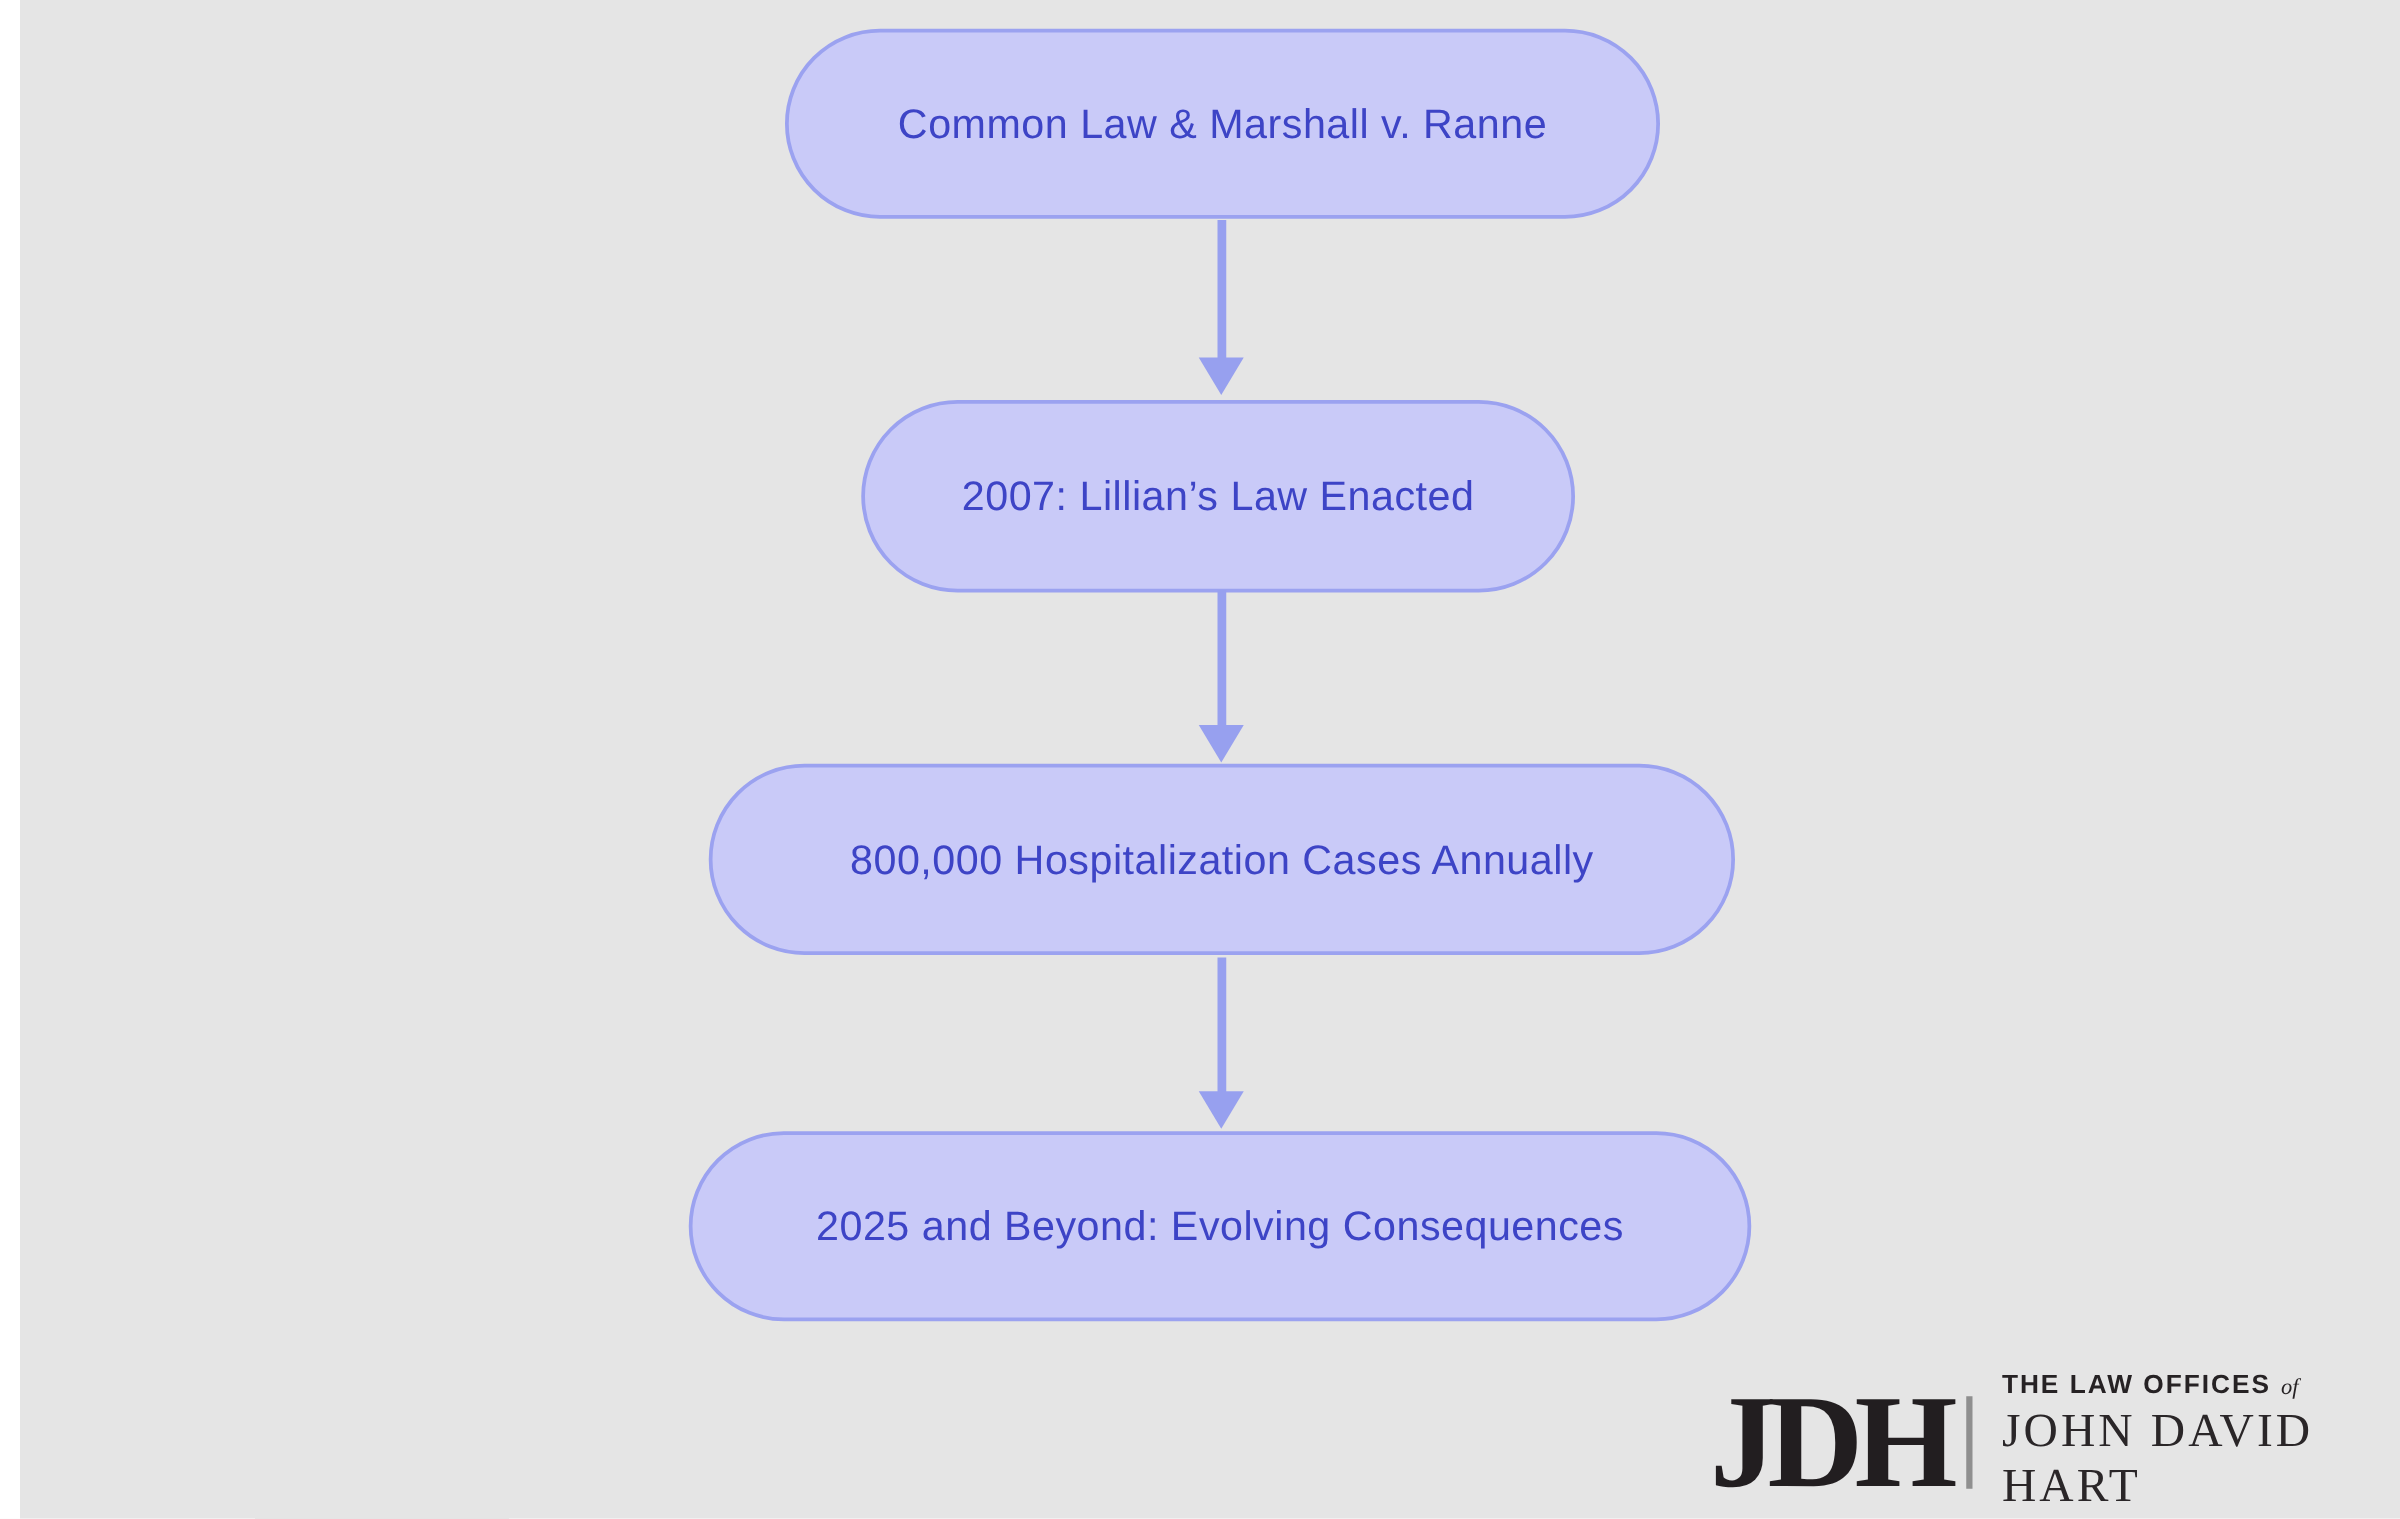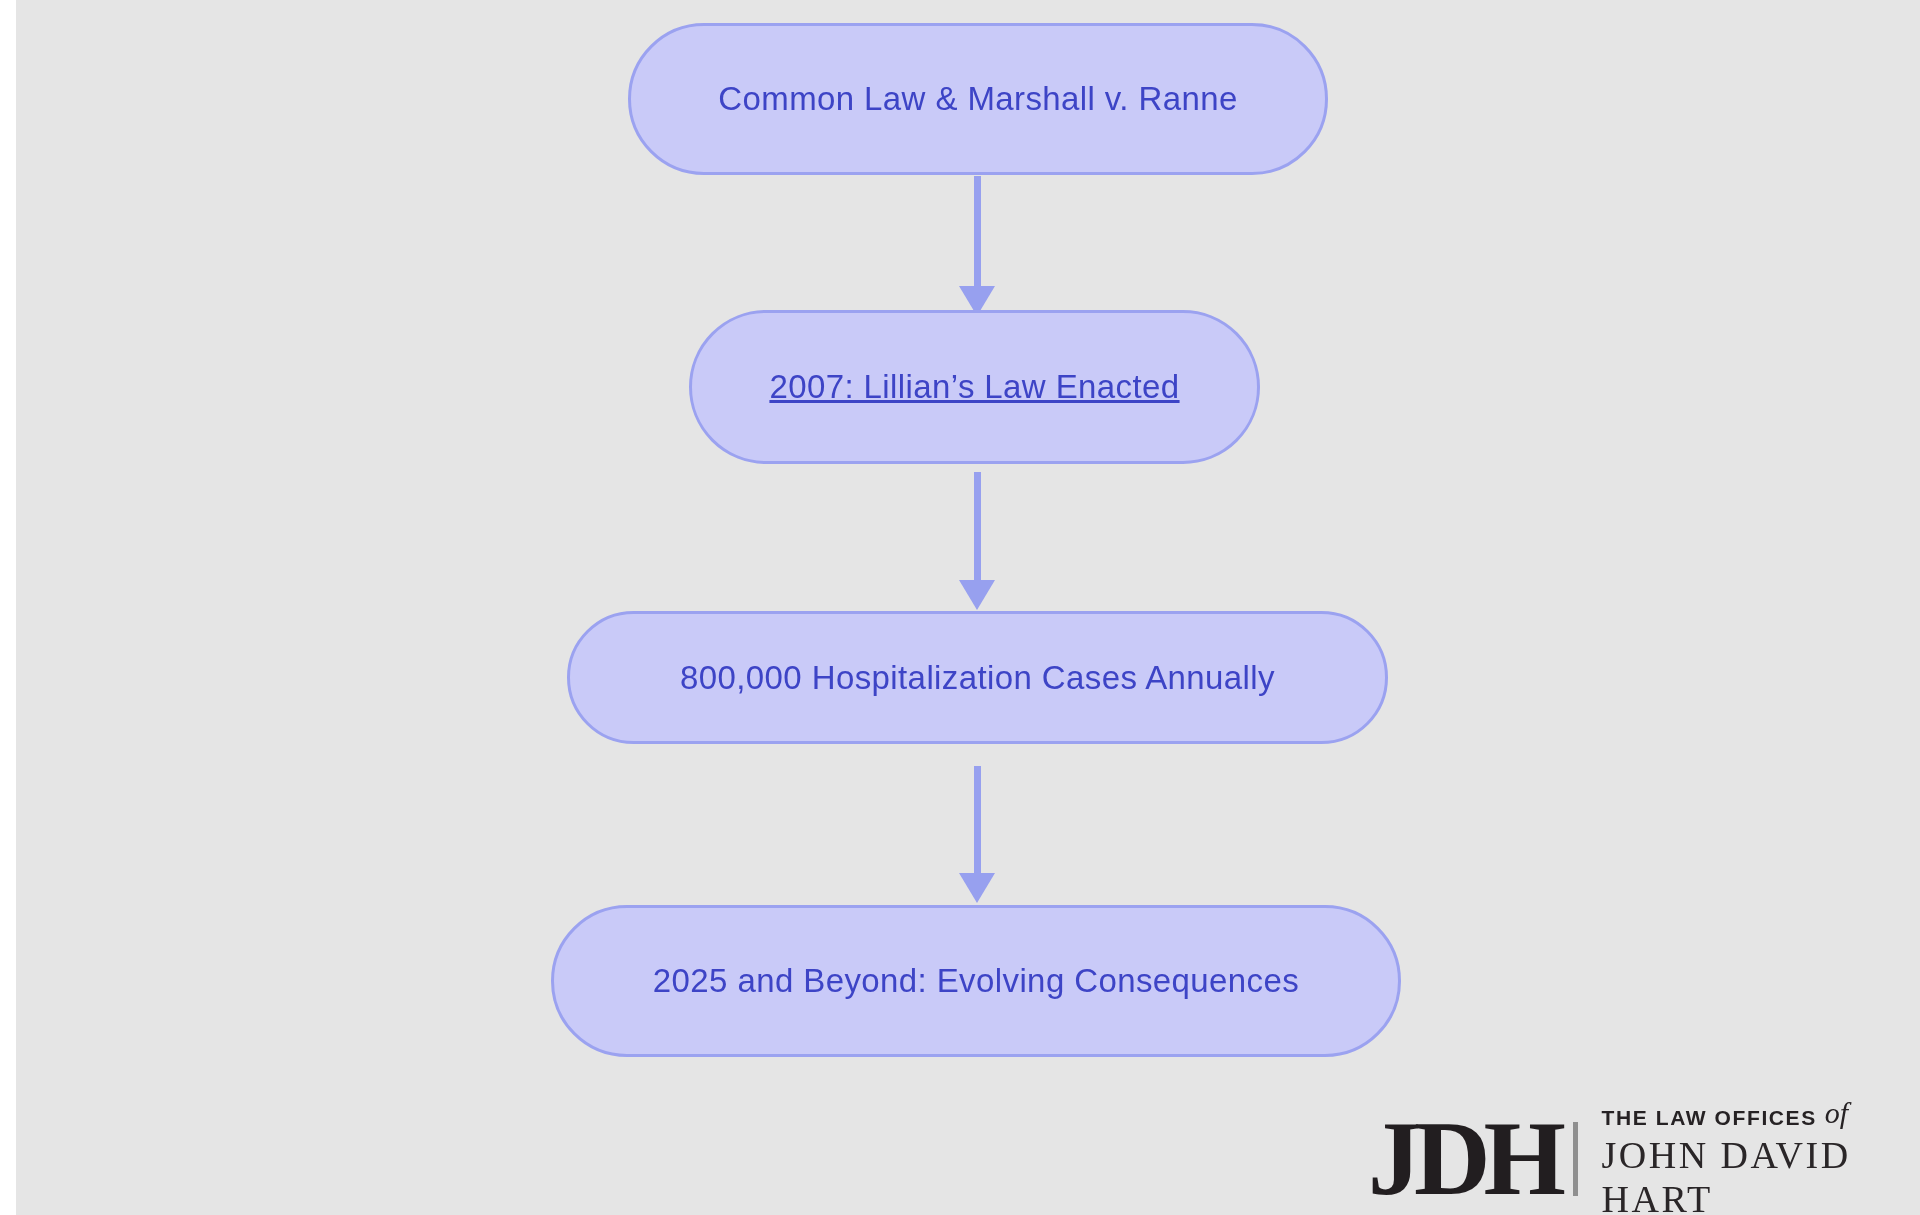--- a/index.html
+++ b/index.html
@@ -23,22 +23,22 @@
     background: #c9caf8;
     border: 3px solid #9ba2f0;
     border-radius: 78px;
     color: #3d44c6;
     font-size: 33px;
     letter-spacing: 0.4px;
     text-align: center;
     white-space: nowrap;
   }
   .node-1 { left: 612px; top: 23px;  width: 700px; height: 152px; }
-  .node-2 { left: 673px; top: 310px; width: 571px; height: 154px; text-decoration: underline; }
-  .node-3 { left: 551px; top: 611px; width: 821px; height: 133px; }
+  .node-2 { left: 673px; top: 320px; width: 571px; height: 154px; }
+  .node-3 { left: 551px; top: 611px; width: 821px; height: 153px; }
   .node-4 { left: 535px; top: 905px; width: 850px; height: 152px; text-align: right; }
 
   
   .arrow {
     position: absolute;
     left: 943px;
     width: 36px;
   }
   .arrow .shaft {
     position: absolute;
@@ -96,21 +96,21 @@
     letter-spacing: 1.6px;
     color: #262224;
     display: flex;
     align-items: flex-end;
   }
   .logo .tagline .of {
     font-family: "Liberation Serif", "DejaVu Serif", serif;
     font-style: italic;
     font-weight: normal;
     text-transform: none;
-    font-size: 30px;
+    font-size: 18px;
     letter-spacing: 0;
     margin-left: 8px;
   }
   .logo .firm-name {
     font-family: "Liberation Serif", "DejaVu Serif", serif;
     font-size: 38px;
     letter-spacing: 2.5px;
     margin-top: 3px;
     color: #2a2628;
   }

